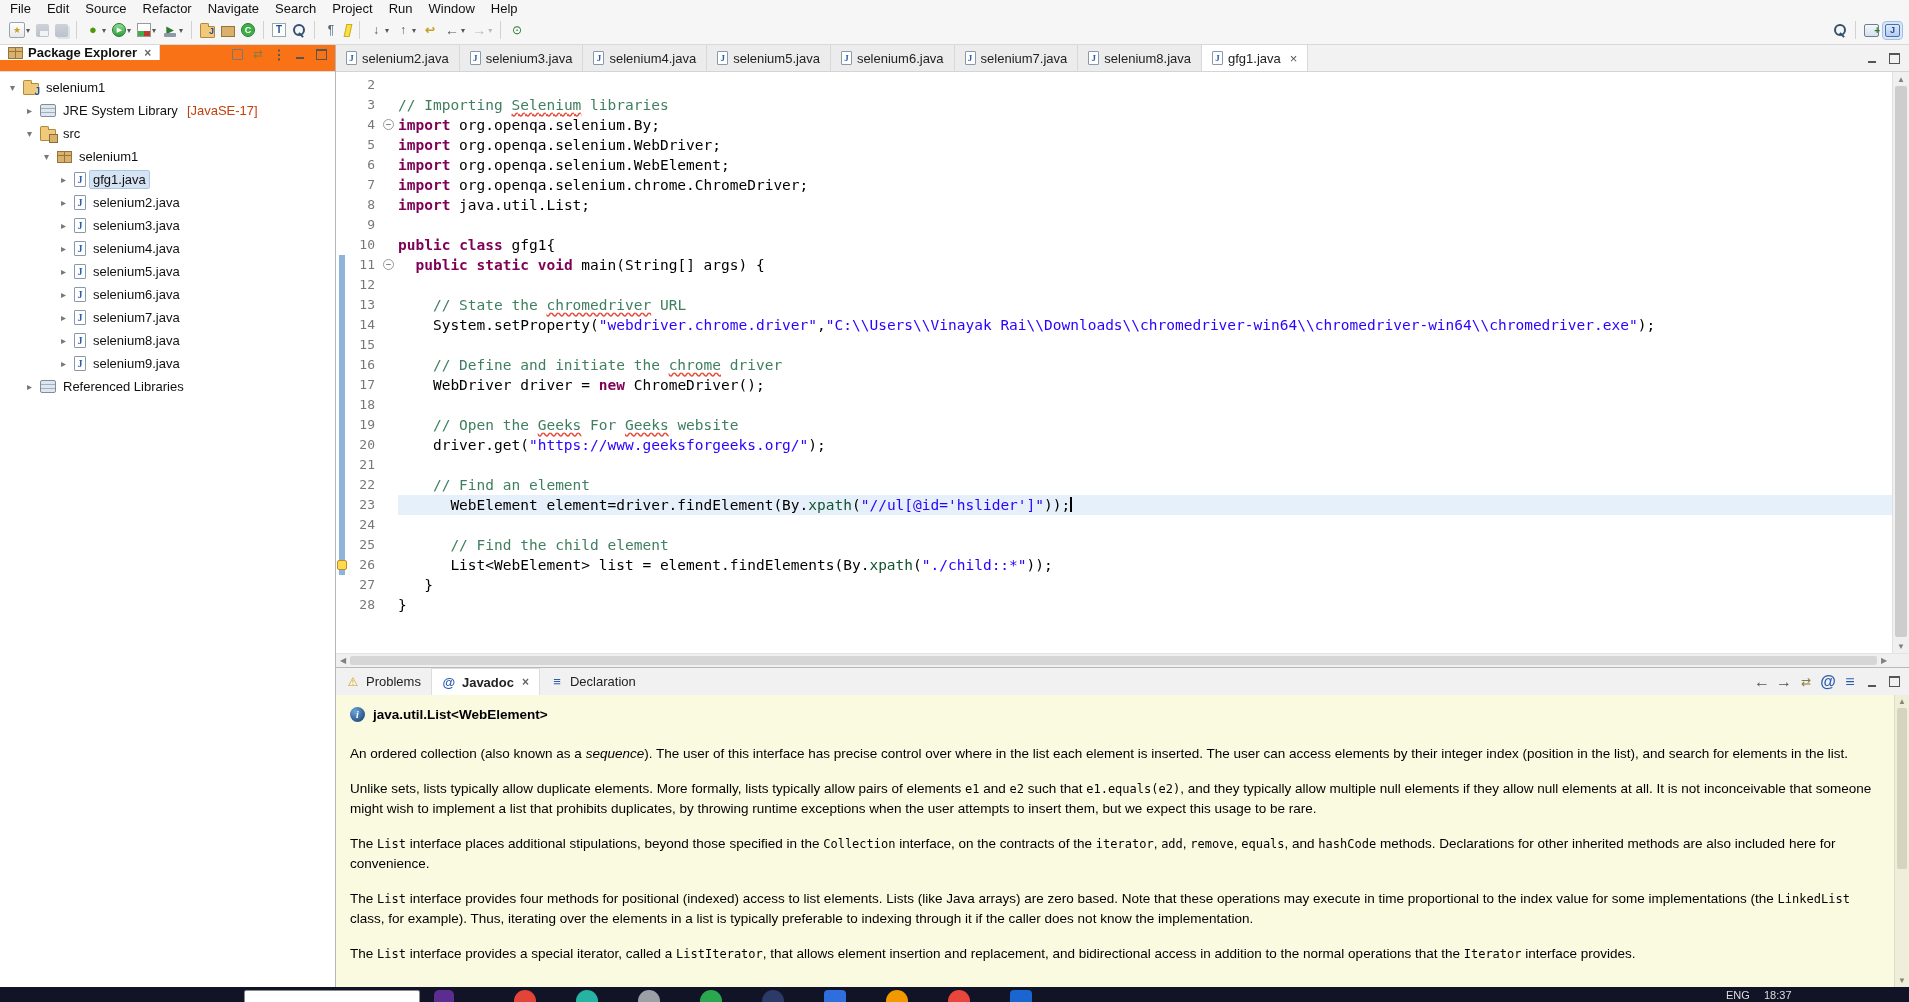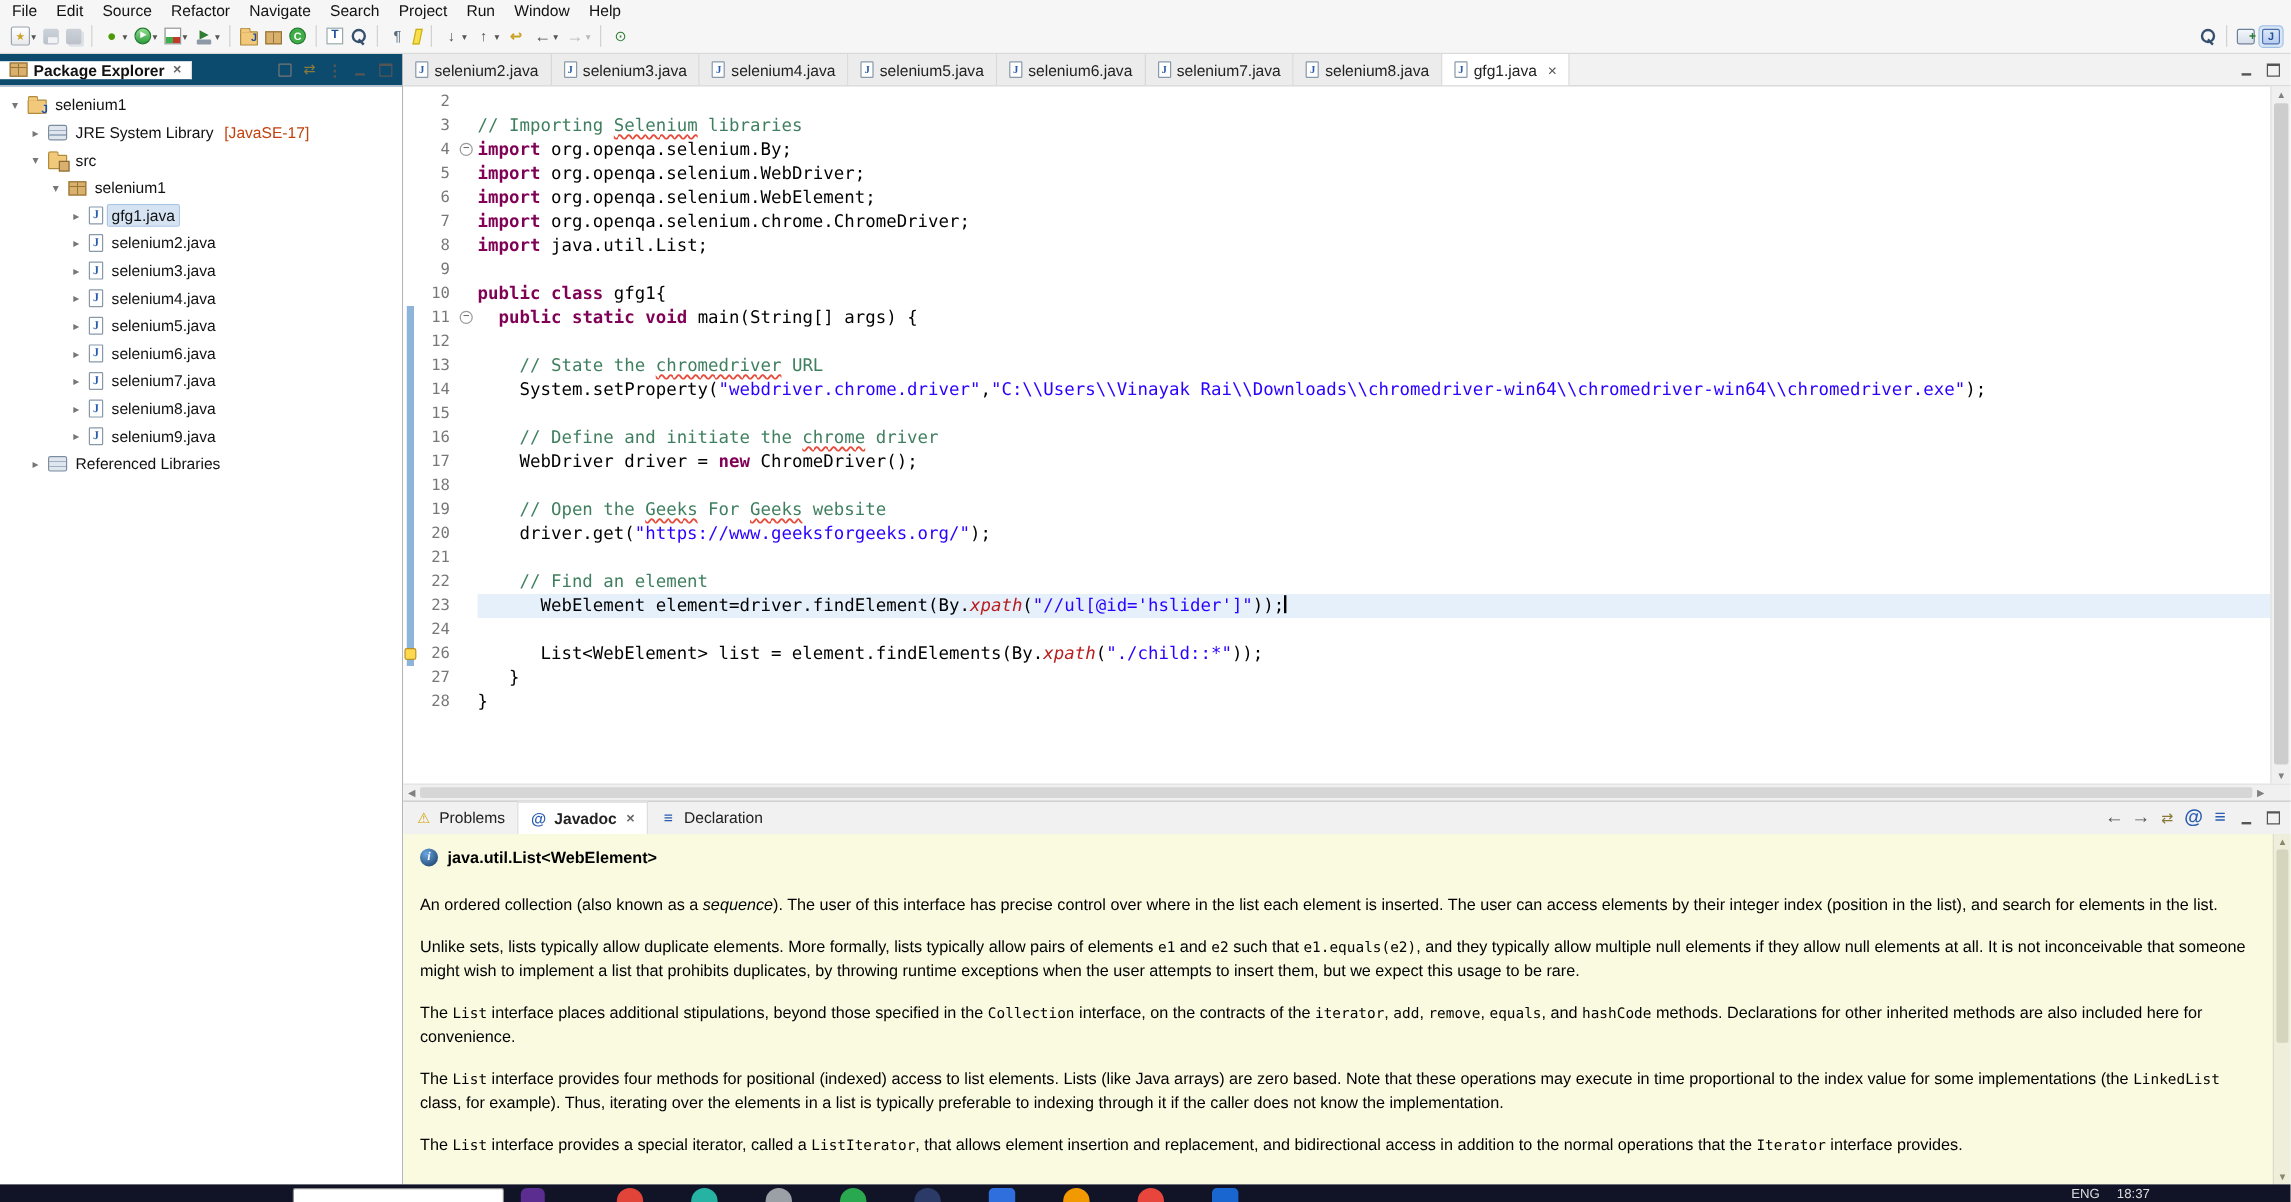--- a/index.html
+++ b/index.html
@@ -54,21 +54,21 @@
   .t-openpersp{width:15px;height:13px;border:1px solid #6b7f99;background:linear-gradient(#f4f7fb,#d7dfea);border-radius:2px}
   .t-openpersp::after{content:"+";position:absolute;right:-2px;bottom:-3px;color:#2a7d34;font-weight:bold;font-size:10px}
   .t-javapersp{width:15px;height:13px;border:1px solid #4a6fae;background:linear-gradient(#dce8fa,#b8cdf0);border-radius:2px}
   .t-javapersp::after{content:"J";color:#24518f;font-weight:bold;font-size:9px}
 
   
   .main{flex:1;display:flex;min-height:0}
 
   
   .left-panel{width:336px;flex:0 0 auto;background:#fff;border-right:1px solid #b6b6b6;display:flex;flex-direction:column}
-  .view-header{height:27px;flex:0 0 auto;background:#0c4a6e;border-bottom:1px solid #dedede;display:flex;justify-content:space-between;align-items:center}
+  .view-header{height:27px;flex:0 0 auto;background:#f97316;border-bottom:1px solid #dedede;display:flex;justify-content:space-between;align-items:flex-start}
   .view-tab{display:flex;align-items:center;gap:5px;padding:0 8px;background:#fff;border-right:1px solid #ddd;font-size:13px;font-weight:bold}
   .tab-close{color:#666;font-size:12px;margin-left:2px}
   .view-actions{display:flex;align-items:center;gap:3px;padding-right:5px}
   .va{width:18px;height:18px;display:inline-flex;align-items:center;justify-content:center;position:relative;color:#555}
   .va-collapse{border:1px solid #777;width:11px;height:11px;border-radius:1px}
   .va-collapse::after{content:"";width:5px;height:1px;background:#555}
   .va-link::after{content:"⇄";font-size:12px;color:#8a7a3a}
   .va-menu::after{content:"⋮";font-size:13px;font-weight:bold}
   .va-min::after{content:"";width:8px;height:2px;background:#555;position:absolute;bottom:4px;left:5px}
   .va-max{border:0}
@@ -111,21 +111,21 @@
   .lnum{width:32px;flex:0 0 auto;text-align:right;padding-right:6px;color:#787878;font-size:13px;line-height:20px}
   .fold{width:17px;flex:0 0 auto;position:relative}
   .foldm{position:absolute;left:2px;top:4px;width:11px;height:11px;border:1px solid #9a9a9a;border-radius:50%;background:#fff;color:#555;font-size:9px;line-height:9px;text-align:center}
   .ccode{flex:1;white-space:pre;min-width:0}
   .crow.cur .ccode{background:#e6f0fb}
   .seg-p{color:#000}
   .seg-k{color:#7f0055;font-weight:bold}
   .seg-c{color:#3f7f5f}
   .seg-cw{color:#3f7f5f;text-decoration-line:underline;text-decoration-style:wavy;text-decoration-color:#e74c3c;text-underline-offset:2px}
   .seg-s{color:#2a00ff}
-  .seg-i{color:#b91c1c;font-style:italic}
+  .seg-i{color:#14532d;}
   .caret{display:inline-block;width:2px;height:15px;background:#000;vertical-align:-2px}
 
   .vscroll{width:17px;flex:0 0 auto;background:#f0f0f0;border-left:1px solid #e0e0e0;position:relative}
   .vs-up,.vs-down{position:absolute;left:0;right:0;height:14px;color:#808080;font-size:8px;display:flex;align-items:center;justify-content:center}
   .vs-up{top:0}.vs-down{bottom:0}
   .vs-thumb{position:absolute;left:2px;right:2px;top:14px;bottom:16px;background:#cdcdcd;border-radius:2px}
 
   .hscroll{height:14px;flex:0 0 auto;background:#f0f0f0;border-top:1px solid #e3e3e3;position:relative}
   .hs-left,.hs-right{position:absolute;top:0;bottom:0;width:14px;color:#808080;font-size:8px;display:flex;align-items:center;justify-content:center}
   .hs-left{left:0}.hs-right{right:18px}
@@ -556,20 +556,26 @@
               <span class="ann range"></span>
               <span class="lnum">23</span>
               <span class="fold"></span>
               <span class="ccode"><span class="seg-p">      WebElement element=driver.findElement(By.</span><span class="seg-i">xpath</span><span class="seg-p">(</span><span class="seg-s">"//ul[@id='hslider']"</span><span class="seg-p">));</span><span class="caret"></span></span>
             </div>
             <div class="crow">
               <span class="ann range"></span>
               <span class="lnum">24</span>
               <span class="fold"></span>
               <span class="ccode"></span>
+            </div>
+            <div class="crow">
+              <span class="ann range"></span>
+              <span class="lnum">25</span>
+              <span class="fold"></span>
+              <span class="ccode"><span class="seg-p">      </span><span class="seg-c">// Find the child element</span></span>
             </div>
             <div class="crow">
               <span class="ann range">
                 <span class="mark"></span>
               </span>
               <span class="lnum">26</span>
               <span class="fold"></span>
               <span class="ccode"><span class="seg-p">      List&lt;WebElement&gt; list = element.findElements(By.</span><span class="seg-i">xpath</span><span class="seg-p">(</span><span class="seg-s">"./child::*"</span><span class="seg-p">));</span></span>
             </div>
             <div class="crow">

